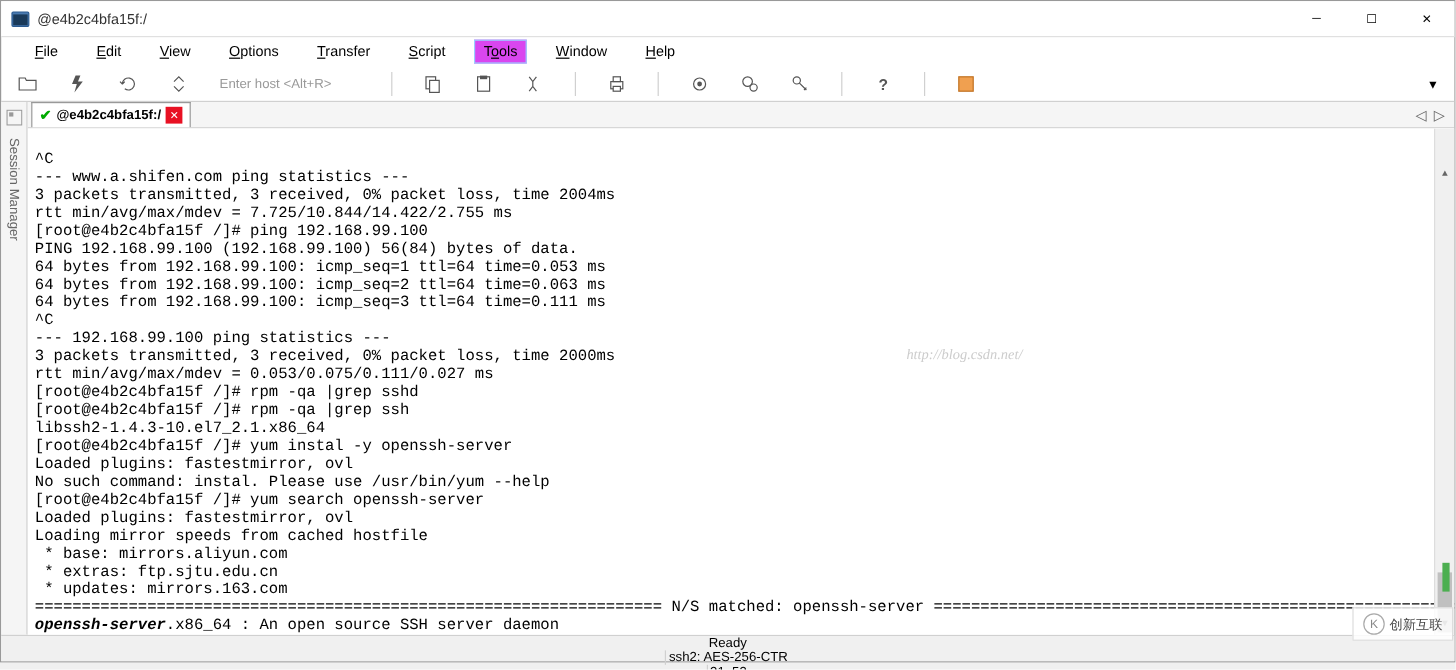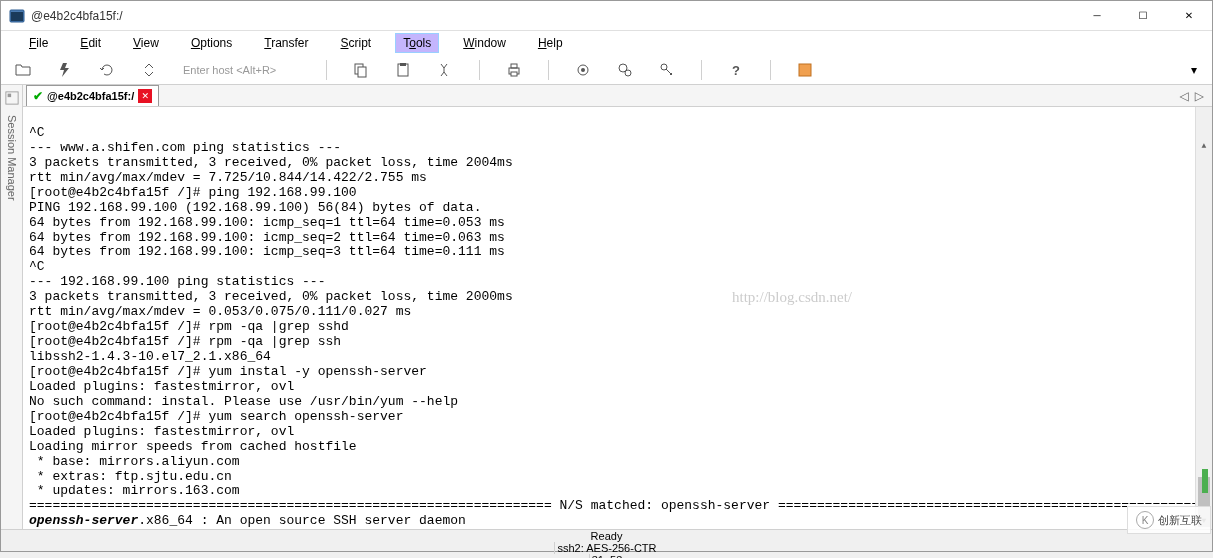--- a/index.html
+++ b/index.html
@@ -8,21 +8,21 @@
     .window { display: flex; flex-direction: column; height: 552px; background: #fff; border: 1px solid #999; }
     
     .titlebar { height: 30px; background: #fff; display: flex; align-items: center; padding-left: 8px; border-bottom: 1px solid #e0e0e0; }
     .titlebar-icon { width: 16px; height: 16px; margin-right: 6px; display: inline-block; }
     .titlebar-text { flex: 1; font-size: 12px; color: #333; }
     .window-controls { display: flex; }
     .win-btn { width: 46px; height: 30px; display: flex; align-items: center; justify-content: center; cursor: pointer; font-size: 10px; }
     
     .menubar { height: 24px; display: flex; align-items: center; padding-left: 20px; gap: 16px; }
     .menu-item { padding: 3px 8px; cursor: pointer; }
-    .menu-item.highlighted { background: #c4b5fd; border: 1px solid #99cfff; padding: 2px 7px; }
+    .menu-item.highlighted { background: #d946ef; border: 1px solid #99cfff; padding: 2px 7px; }
     .menu-key { text-decoration: underline; }
     
     .toolbar { height: 30px; display: flex; align-items: center; padding: 0 10px; gap: 18px; border-bottom: 1px solid #d0d0d0; }
     .tb-sep { width: 1px; height: 20px; background: #d0d0d0; margin: 0 4px; }
     .tb-btn { width: 24px; height: 24px; display: flex; align-items: center; justify-content: center; cursor: pointer; color: #555; }
     .tb-input-wrap { flex-shrink: 0; width: 125px; display: flex; align-items: center; color: #999; font-size: 11px; padding-left: 4px; }
     .tb-dropdown { width: 16px; height: 24px; display: flex; align-items: center; justify-content: center; cursor: pointer; margin-left: auto; }
     
     .content { flex: 1; display: flex; overflow: hidden; }
     
@@ -34,21 +34,21 @@
     .tabbar { height: 22px; background: #f5f5f5; display: flex; align-items: center; border-bottom: 1px solid #d0d0d0; padding-left: 3px; }
     .tab { display: inline-flex; align-items: center; gap: 4px; background: #fff; border: 1px solid #999; border-bottom: none; padding: 2px 6px; height: 21px; font-size: 11px; }
     .tab-check { color: #0a0; font-weight: bold; font-size: 12px; }
     .tab-text { font-weight: bold; }
     .tab-close { background: #e81123; color: #fff; width: 14px; height: 14px; display: inline-flex; align-items: center; justify-content: center; font-size: 9px; cursor: pointer; }
     .tab-nav { margin-left: auto; display: flex; gap: 6px; padding-right: 8px; color: #666; font-size: 12px; }
     .tab-nav span { cursor: pointer; }
     
     .terminal { flex: 1; background: #fff; font-family: "Consolas", "Courier New", monospace; font-size: 13px; line-height: 1.15; padding: 4px 6px; overflow: hidden; position: relative; white-space: pre; color: #000; }
     .terminal .bold { font-weight: bold; font-style: italic; }
-    .watermark { position: absolute; right: 360px; top: 182px; color: #ccc; font-family: serif; font-size: 15px; pointer-events: none; }
+    .watermark { position: absolute; right: 360px; top: 182px; color: #ccc; font-family: serif; font-size: 12px; font-style: italic; pointer-events: none; }
     .scrollbar { position: absolute; right: 0; top: 0; bottom: 0; width: 17px; background: #f0f0f0; border-left: 1px solid #ddd; }
     .scroll-up, .scroll-down { height: 17px; display: flex; align-items: center; justify-content: center; font-size: 8px; color: #666; cursor: pointer; }
     .scroll-down { position: absolute; bottom: 0; width: 100%; }
     .scroll-thumb { position: absolute; left: 2px; right: 2px; top: 370px; height: 50px; background: #c0c0c0; }
     
     .statusbar { height: 22px; background: #f0f0f0; border-top: 1px solid #d0d0d0; display: flex; align-items: center; padding: 0 8px; font-size: 11px; flex-direction: column; }
     .status-left { flex: 1; }
     .status-cell { padding: 0 2px; border-left: 1px solid #d0d0d0; height: 100%; display: flex; align-items: center; }
     
     .corner-logo { position: absolute; right: 2px; bottom: 24px; background: rgba(255,255,255,0.85); padding: 4px 8px; font-size: 11px; color: #444; display: flex; align-items: center; gap: 4px; border: 1px solid #ddd; }

